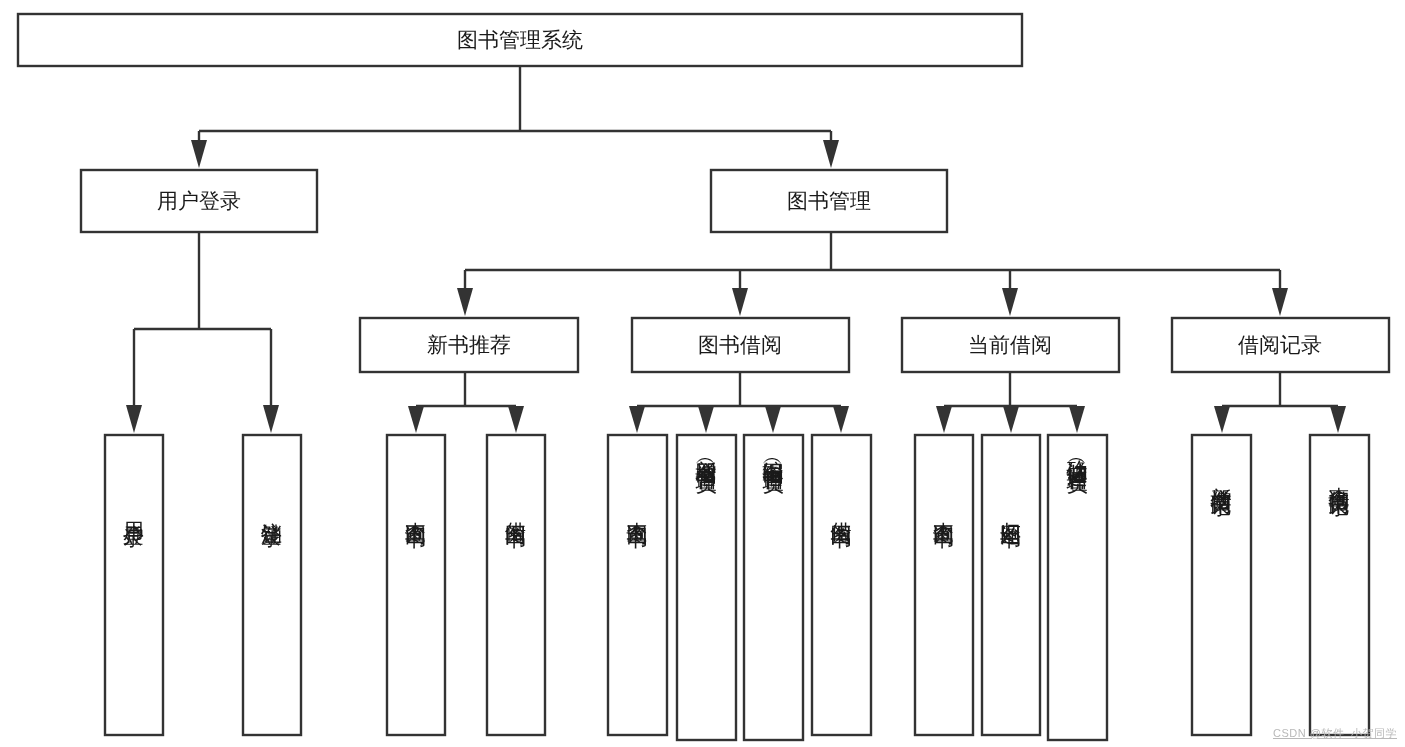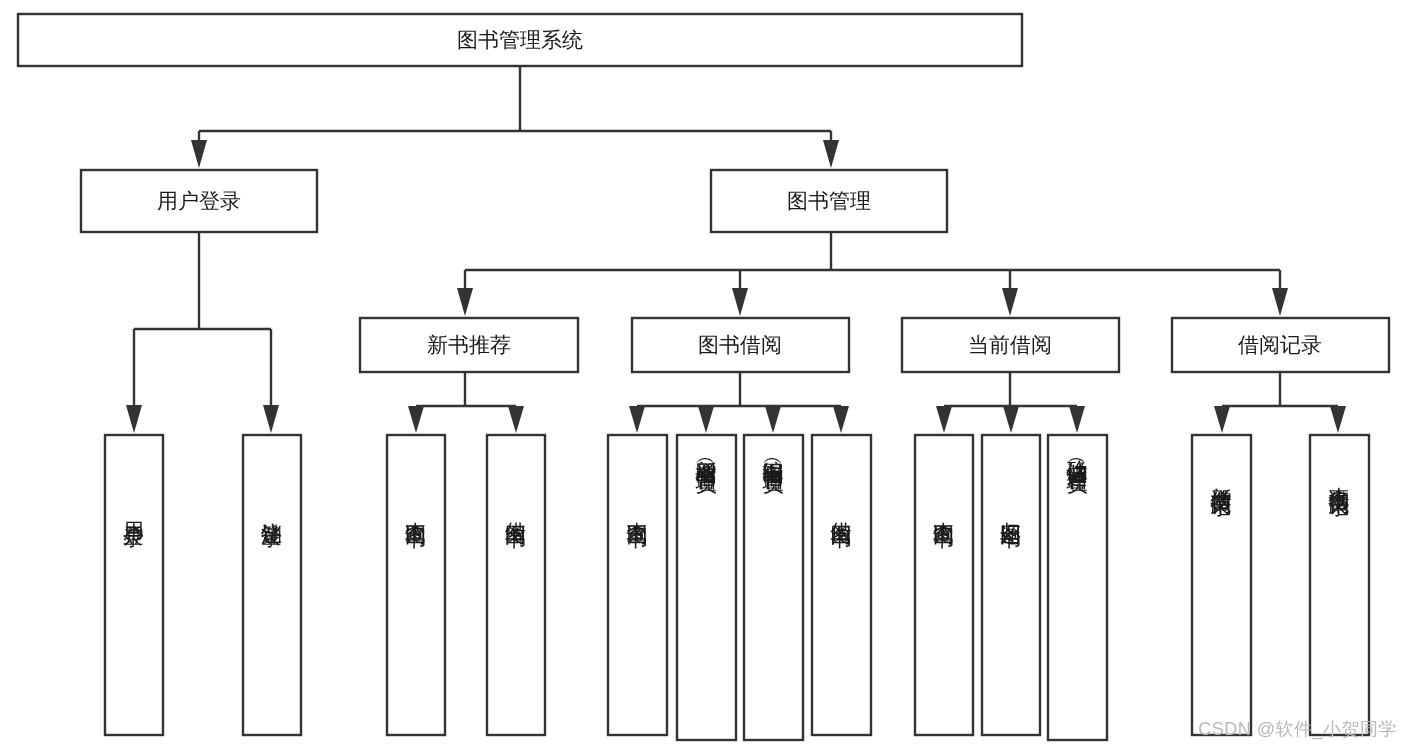--- a/index.html
+++ b/index.html
@@ -62,24 +62,25 @@
     display: flex;
     align-items: center;
     justify-content: flex-start;
     pointer-events: none;
   }
   .watermark {
     position: absolute;
     right: 8px;
     bottom: 6px;
     font-family: "Liberation Sans", "DejaVu Sans", sans-serif;
-    font-size: 18px;
+    font-size: 11px;
     color: #b9b9b9;
     letter-spacing: 0.5px;
     white-space: nowrap;
+    text-decoration: underline;
   }
 </style>
 </head>
 <body>
 
 <div id="diagram-root">
 
   <svg id="diagram-svg" viewBox="0 0 1405 747">
 
     <g>

